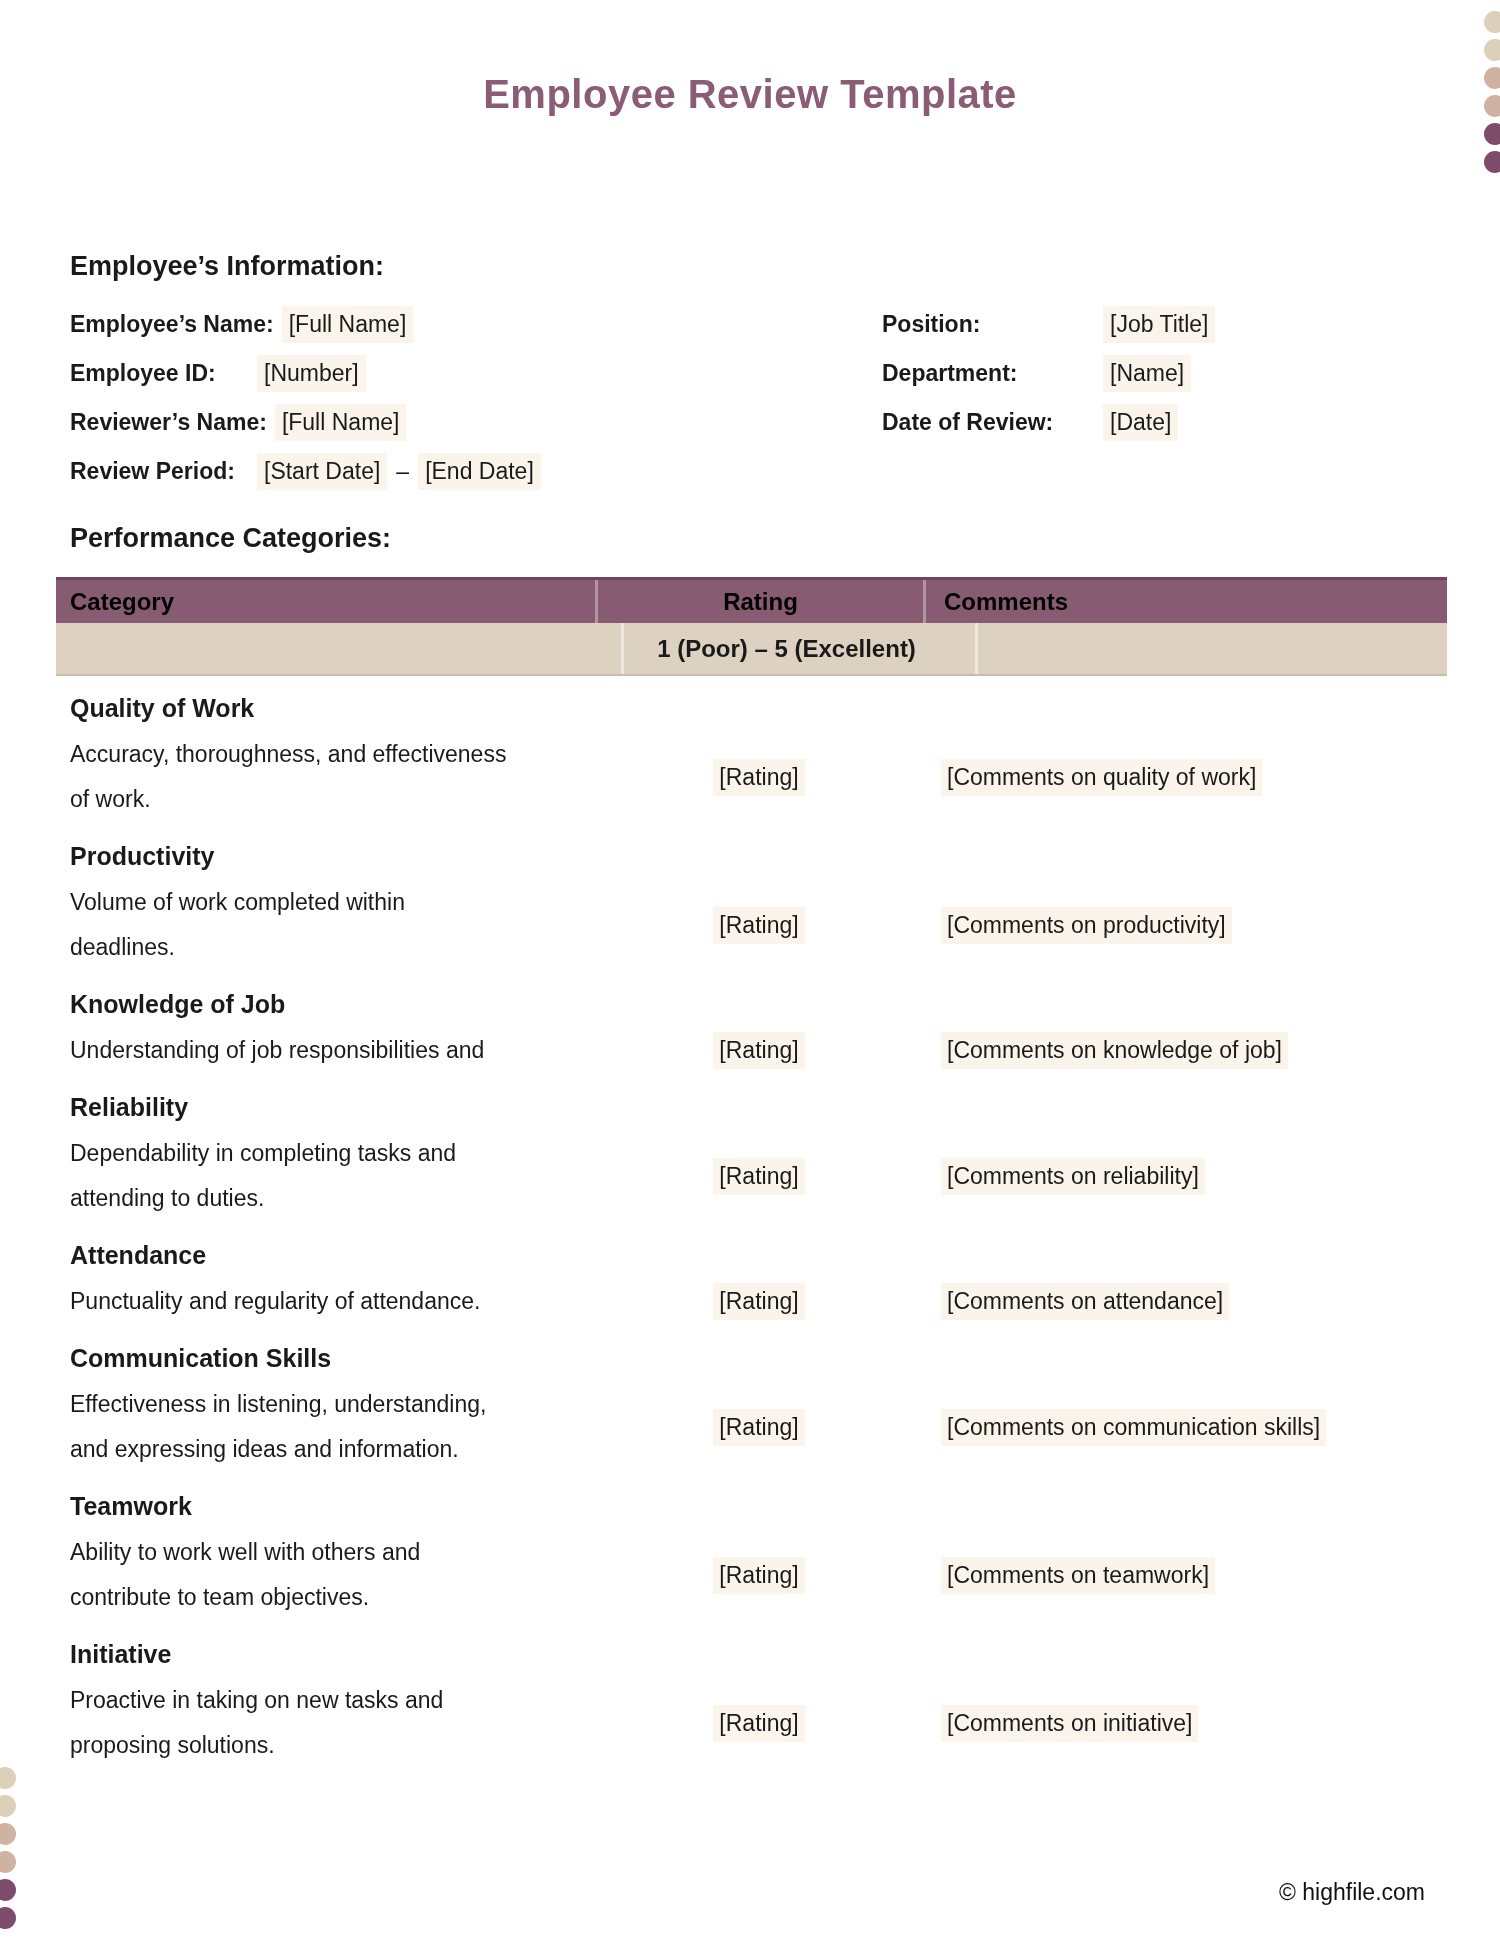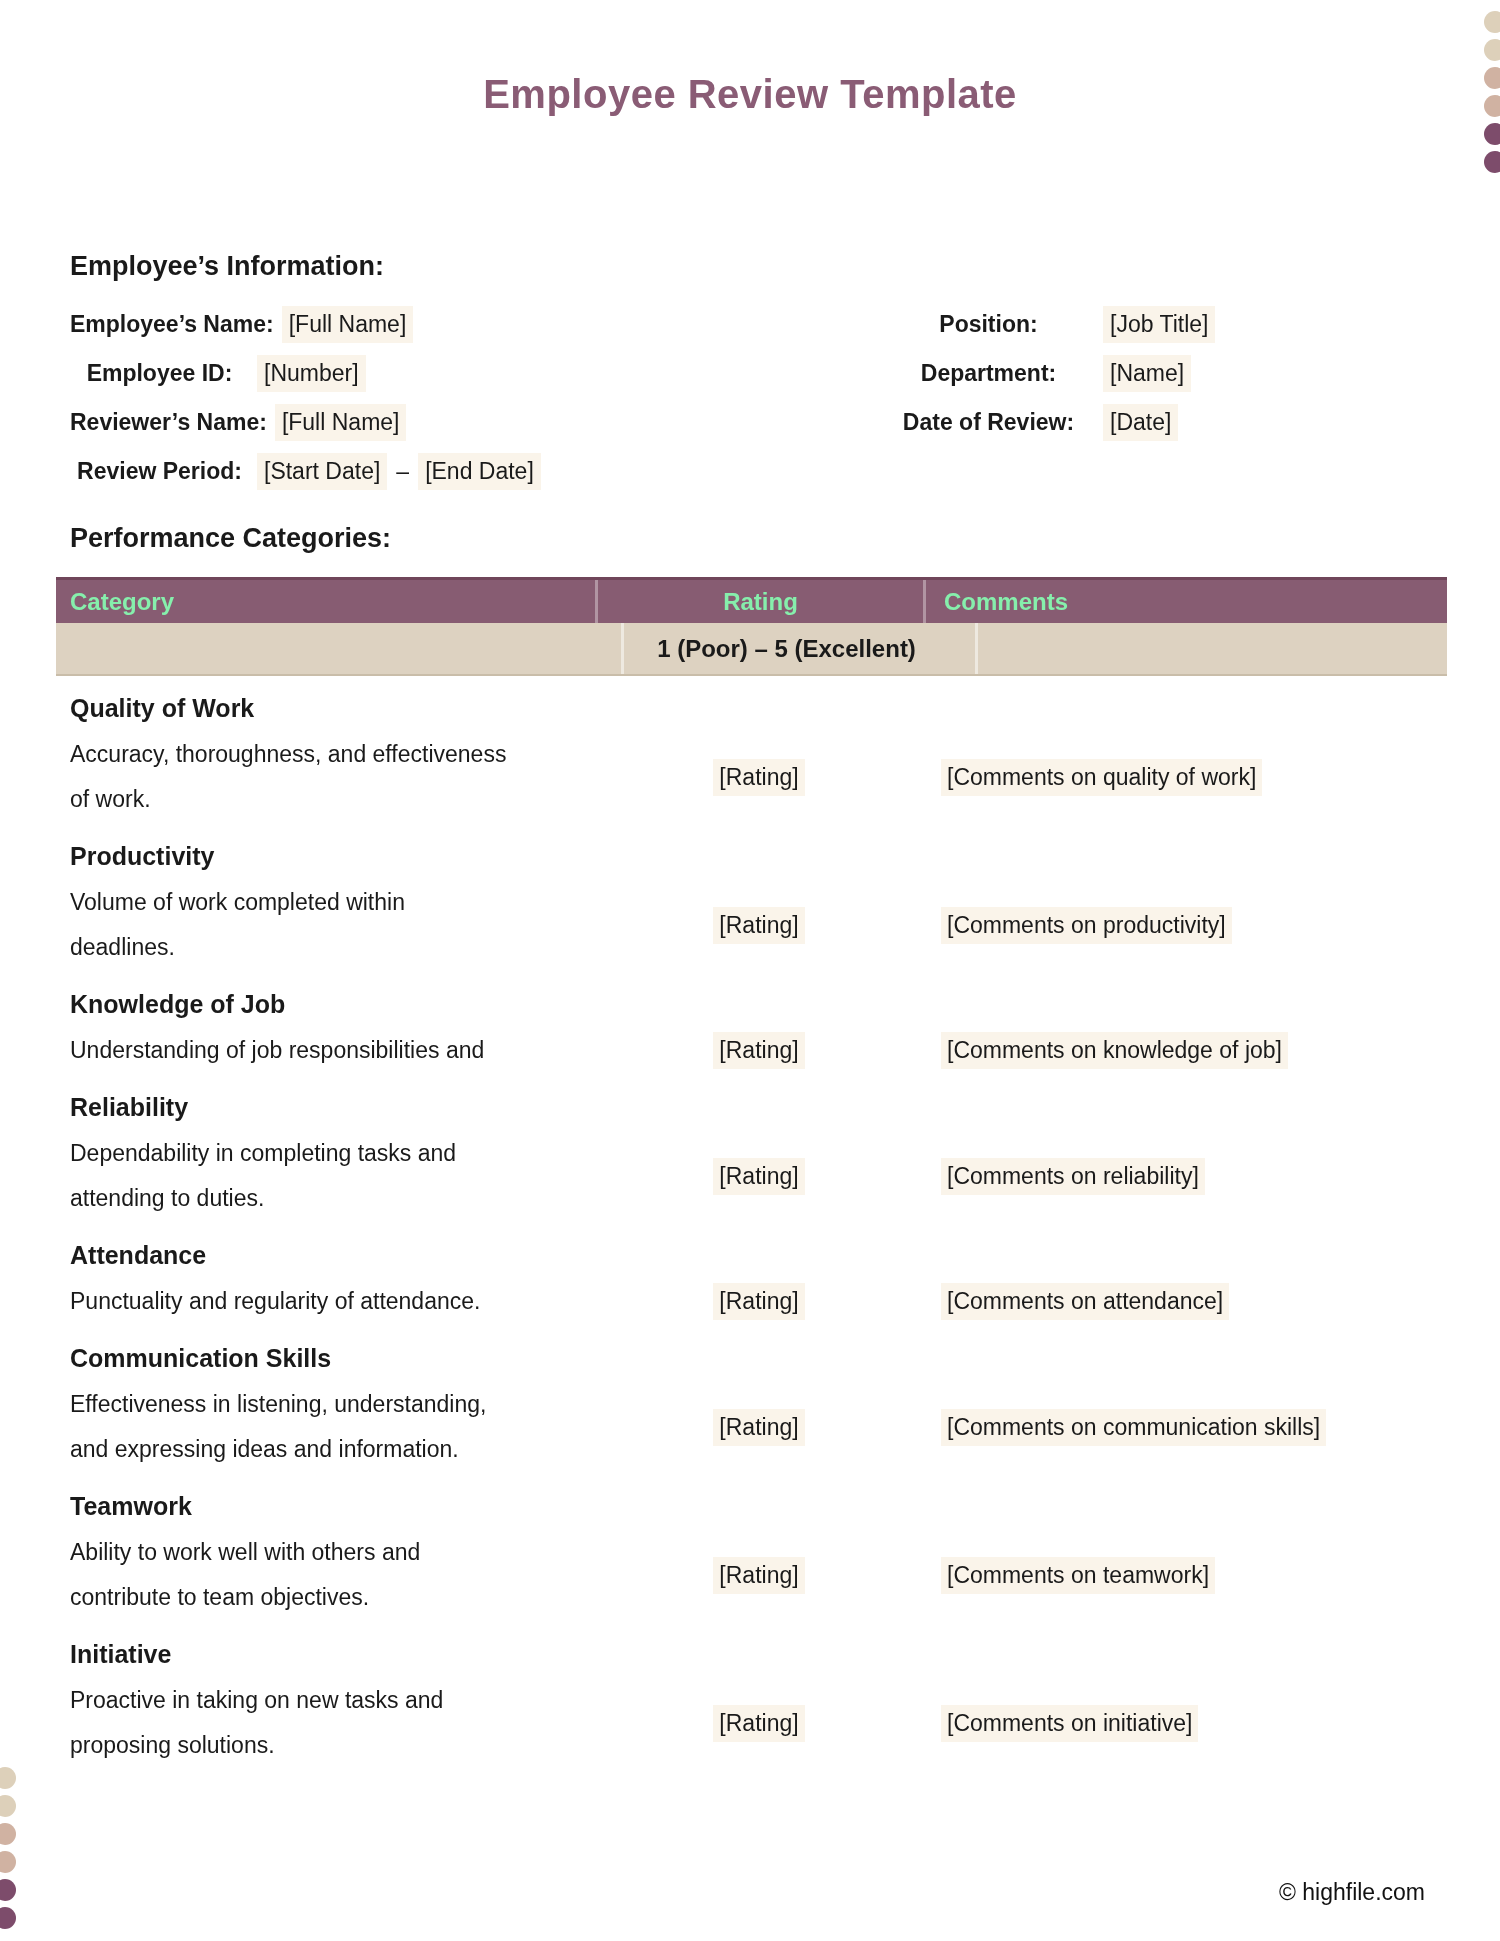--- a/index.html
+++ b/index.html
@@ -30,36 +30,36 @@
   .dot.purple{background:var(--dot-purple);}
   
   .doc-title{
     position:absolute;top:72px;left:0;width:100%;
     text-align:center;font-size:40px;font-weight:bold;color:var(--accent);
     letter-spacing:0.5px;
   }
   
   .info-heading{position:absolute;left:70px;top:251px;font-size:27px;font-weight:bold;}
   .info-fields{position:absolute;left:70px;top:300px;width:1360px;}
-  .field-row{display:flex;align-items:center;height:49px;text-align:center;}
+  .field-row{display:flex;align-items:center;height:49px;}
   .flabel{font-weight:bold;font-size:23px;min-width:187px;padding-right:8px;white-space:nowrap;}
   .fvalue{font-size:23px;background:var(--highlight-bg);padding:5px 7px;white-space:nowrap;}
   .vsep{font-size:23px;margin:0 9px;}
   .right-col{position:absolute;left:812px;top:0;}
   .right-col .flabel{min-width:221px;}
   
   .perf-heading{position:absolute;left:70px;top:523px;font-size:27px;font-weight:bold;}
   .perf-table{position:absolute;left:56px;top:577px;width:1391px;}
   .thead{
     display:grid;grid-template-columns:539px 328px 524px;
     background:var(--table-header-bg);height:46px;
     border-top:3px solid var(--table-header-border);
   }
   .thead .th{
-    color:#86efac;font-weight:bold;font-size:24px;
+    color:#000000;font-weight:bold;font-size:24px;
     display:flex;align-items:center;
   }
   .th.cat{padding-left:14px;}
   .th.rating{justify-content:center;border-left:3px solid rgba(255,255,255,0.35);}
   .th.comments{padding-left:18px;border-left:3px solid rgba(255,255,255,0.35);}
   .tsubhead{
     display:grid;grid-template-columns:539px 328px 524px;
     background:var(--subheader-bg);height:53px;
     border-bottom:2px solid var(--subheader-border);
     gap:26px;

